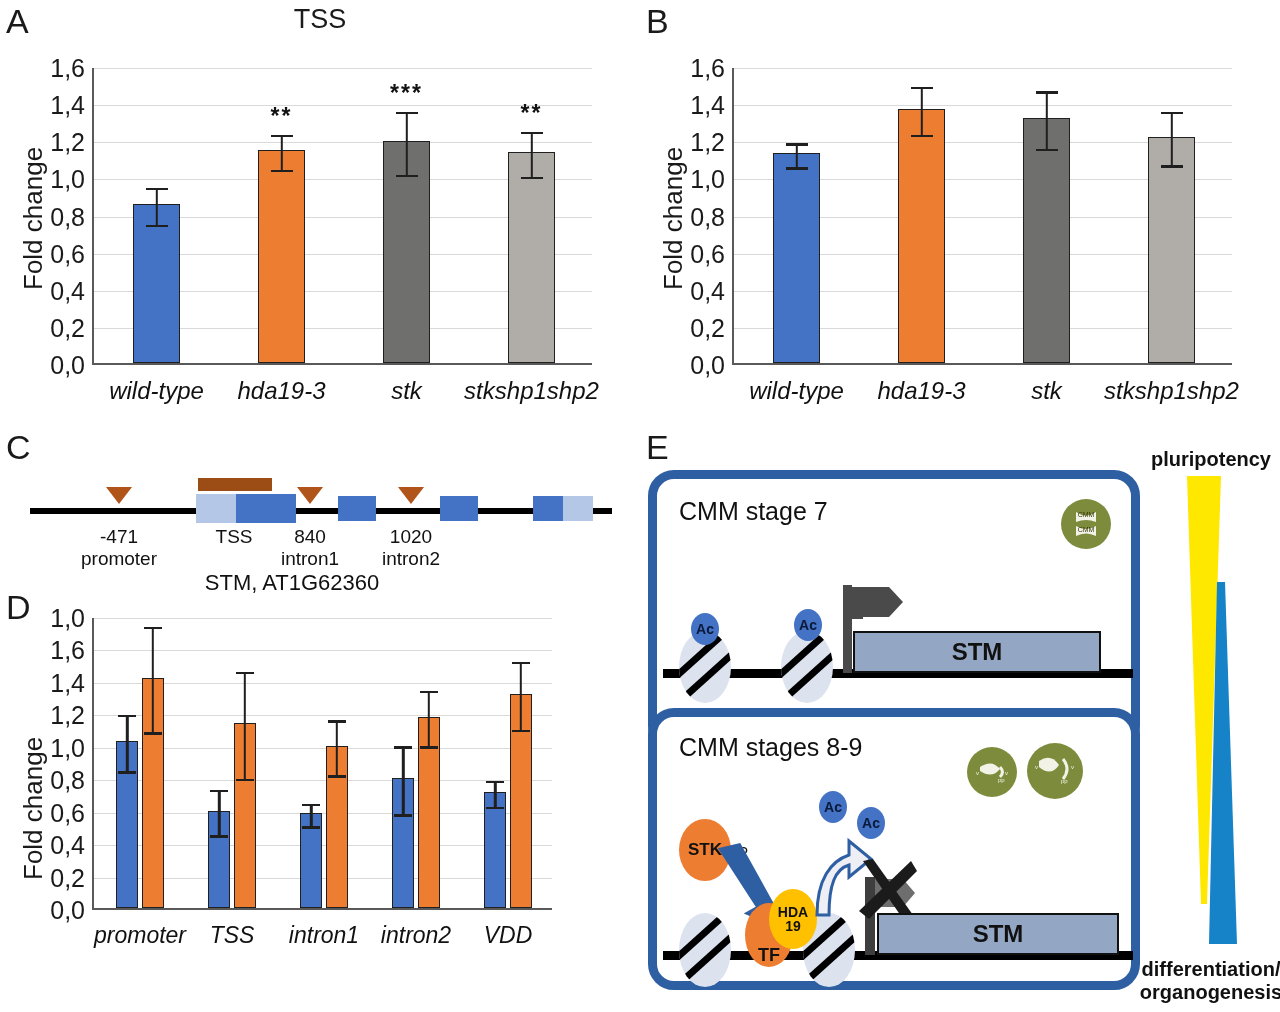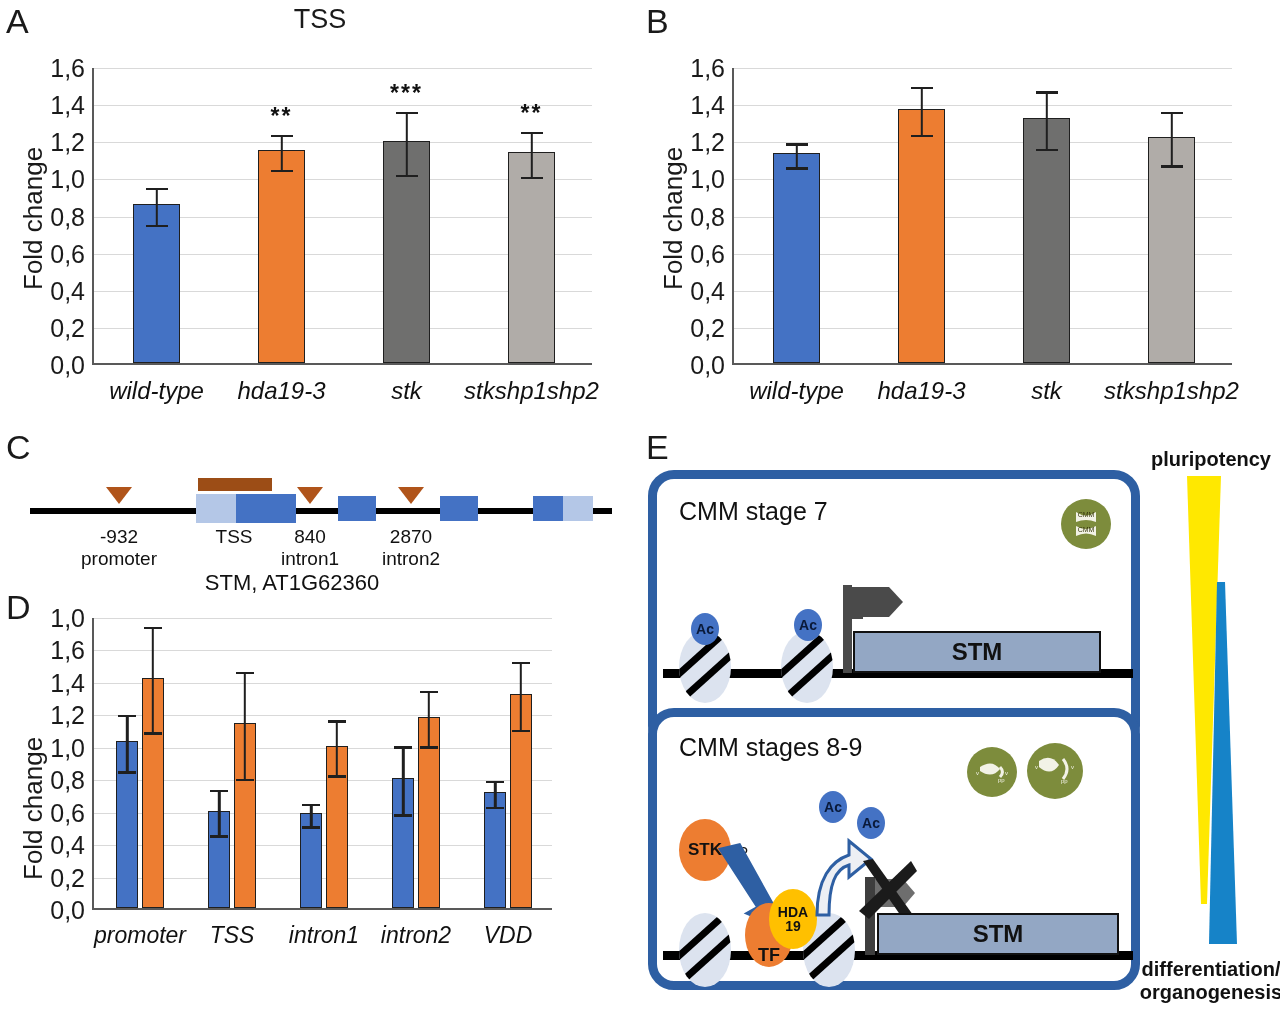--- a/index.html
+++ b/index.html
@@ -157,32 +157,32 @@
   <div class="exon" style="left:533px;top:66px;width:30px;height:25px;"></div>
   <div class="utr" style="left:563px;top:66px;width:30px;height:25px;"></div>
 
   <div class="brownbar" style="left:198px;top:48px;width:74px;height:13px;"></div>
 
   <div class="tri" style="left:106px;top:57px;"></div>
   <div class="tri" style="left:297px;top:57px;"></div>
   <div class="tri" style="left:398px;top:57px;"></div>
 
   <div class="gtext" style="left:119px;top:96px;">
-    <span>-932</span><br>
+    <span>-471</span><br>
     <span>promoter</span>
   </div>
   <div class="gtext" style="left:234px;top:96px;">
     <span>TSS</span>
   </div>
   <div class="gtext" style="left:310px;top:96px;">
     <span>840</span><br>
     <span>intron1</span>
   </div>
   <div class="gtext" style="left:411px;top:96px;">
-    <span>2870</span><br>
+    <span>1020</span><br>
     <span>intron2</span>
   </div>
 
   <div class="gtext" style="left:292px;top:142px;font-size:22px;">STM, AT1G62360</div>
 </div>
 
 <div class="panel" id="panelD" style="left:0;top:590px;width:640px;height:422px;">
   <div class="plabel" style="left:6px;top:0px;">D</div>
   <div class="ylab" style="left:18px;top:290px;">Fold change</div>
   <div class="plot" id="plotD" style="left:92px;top:28px;width:460px;height:292px;">

